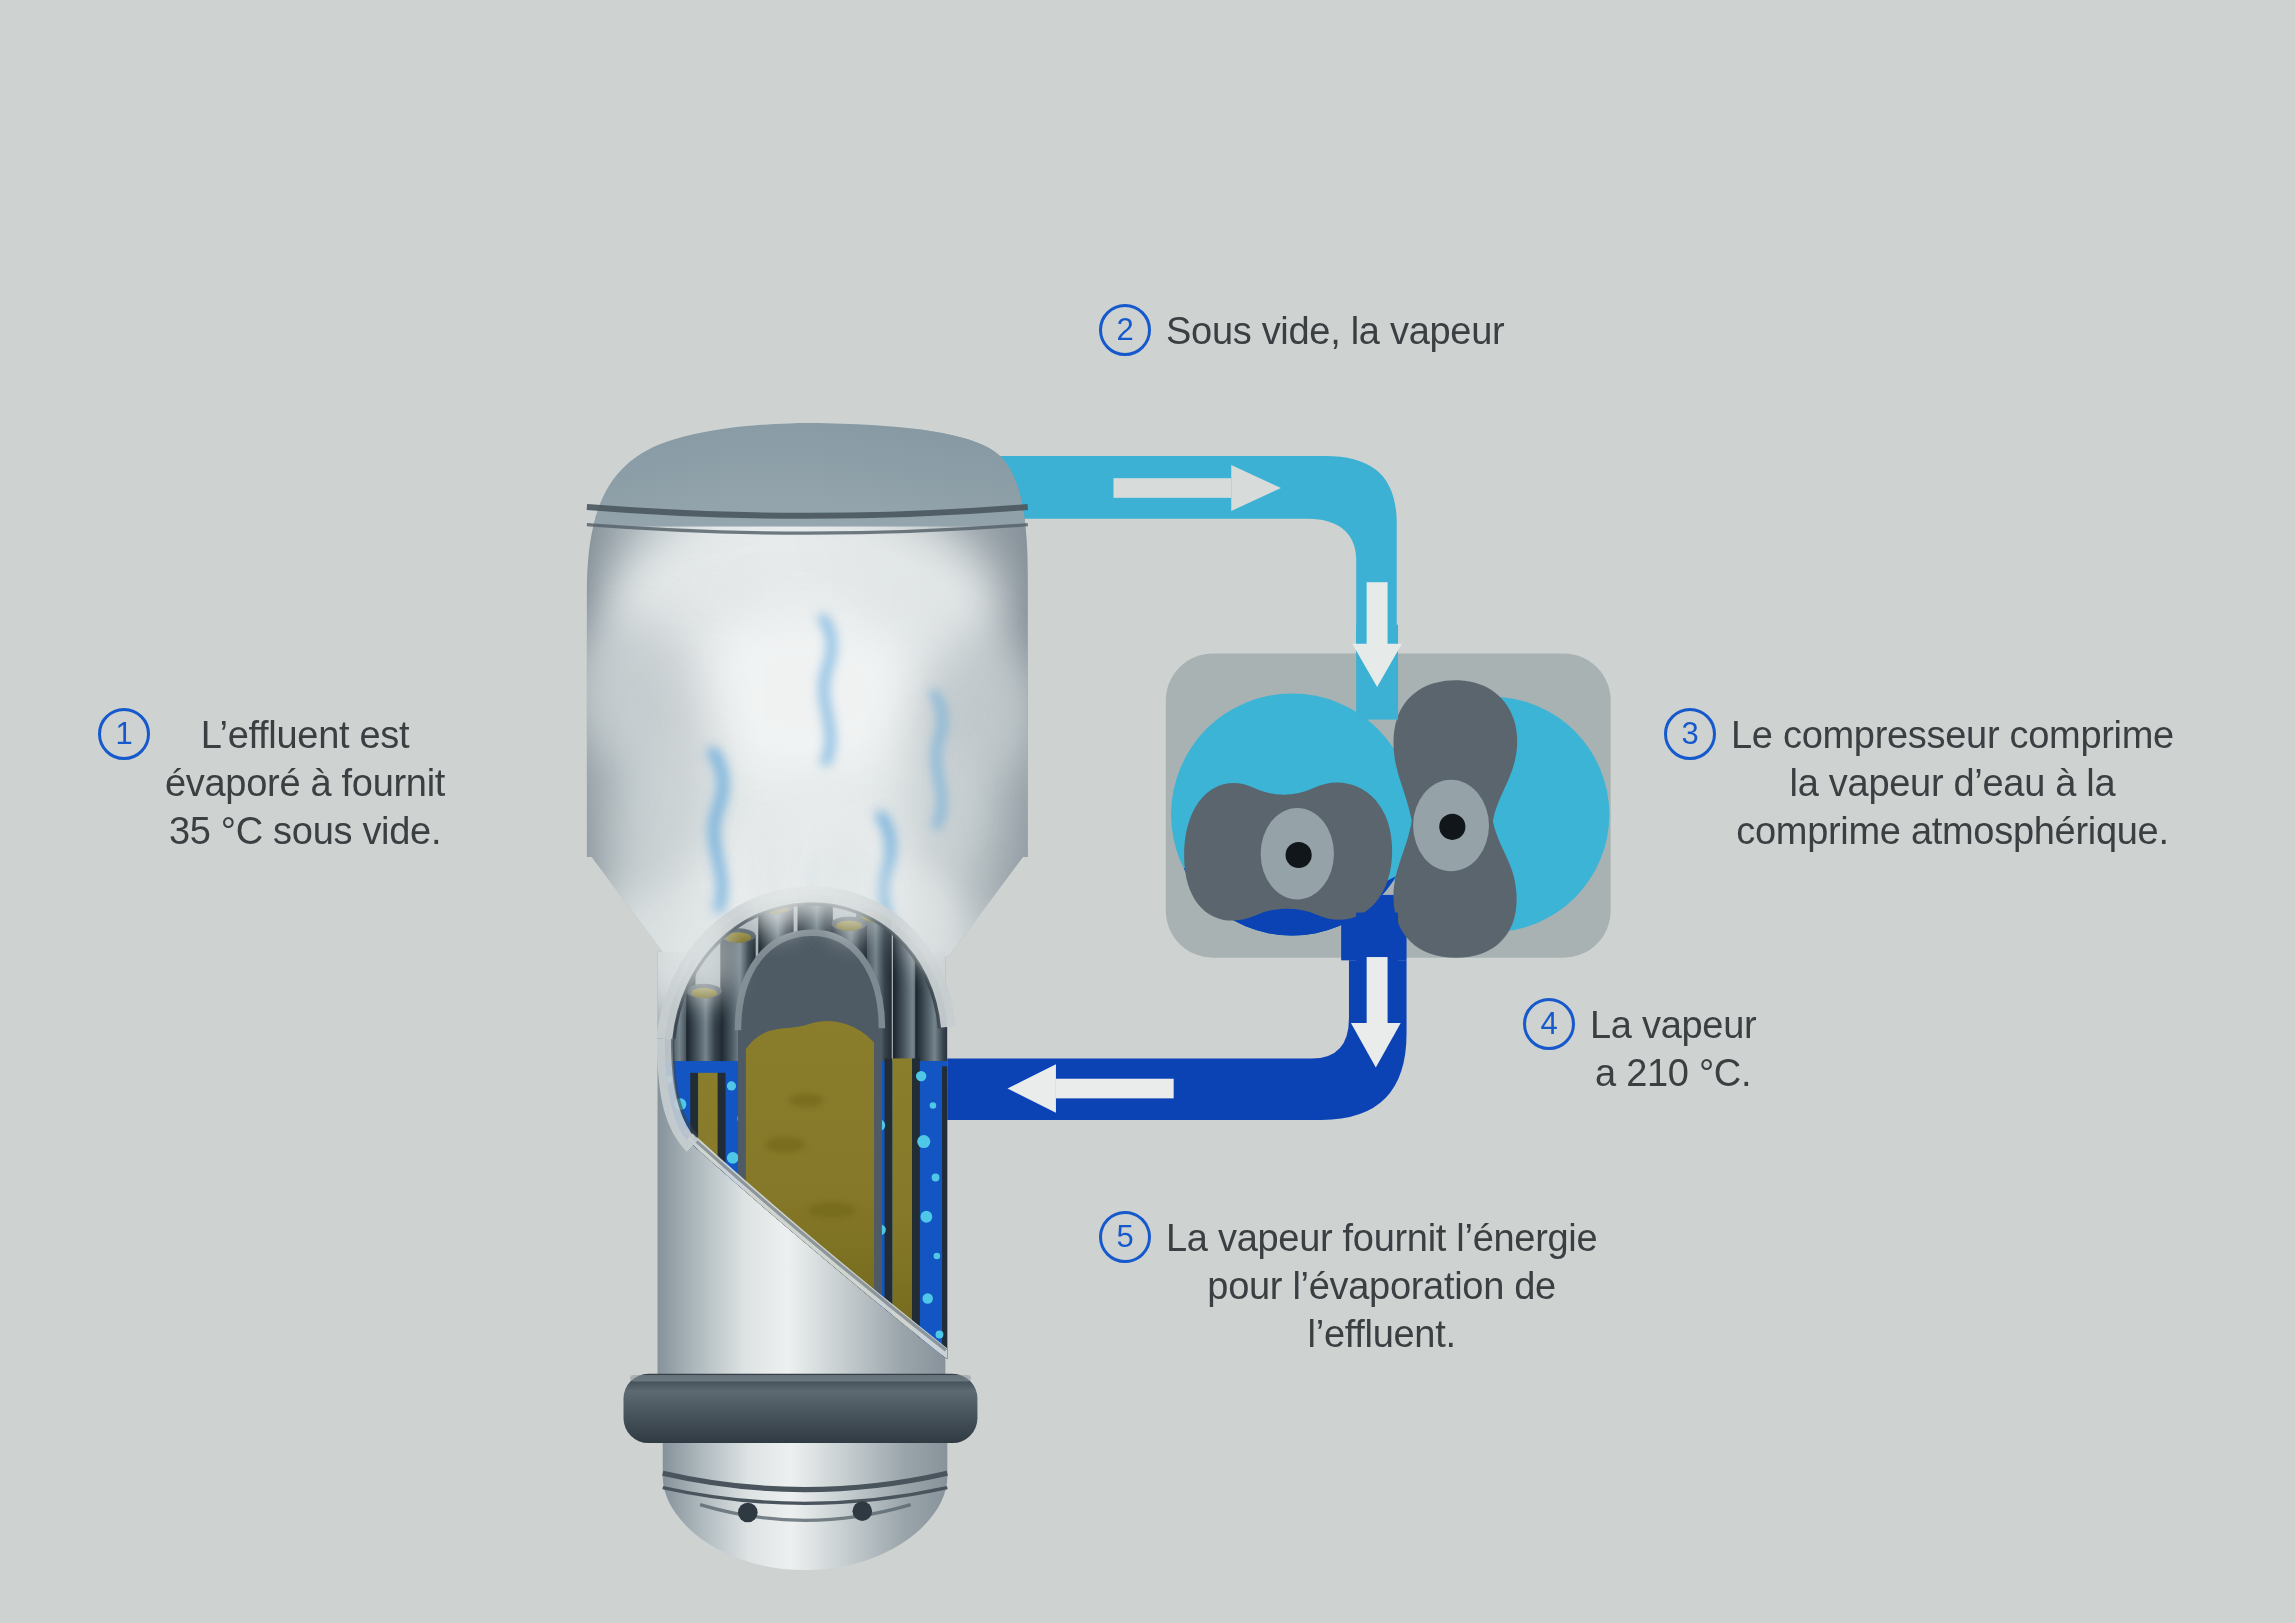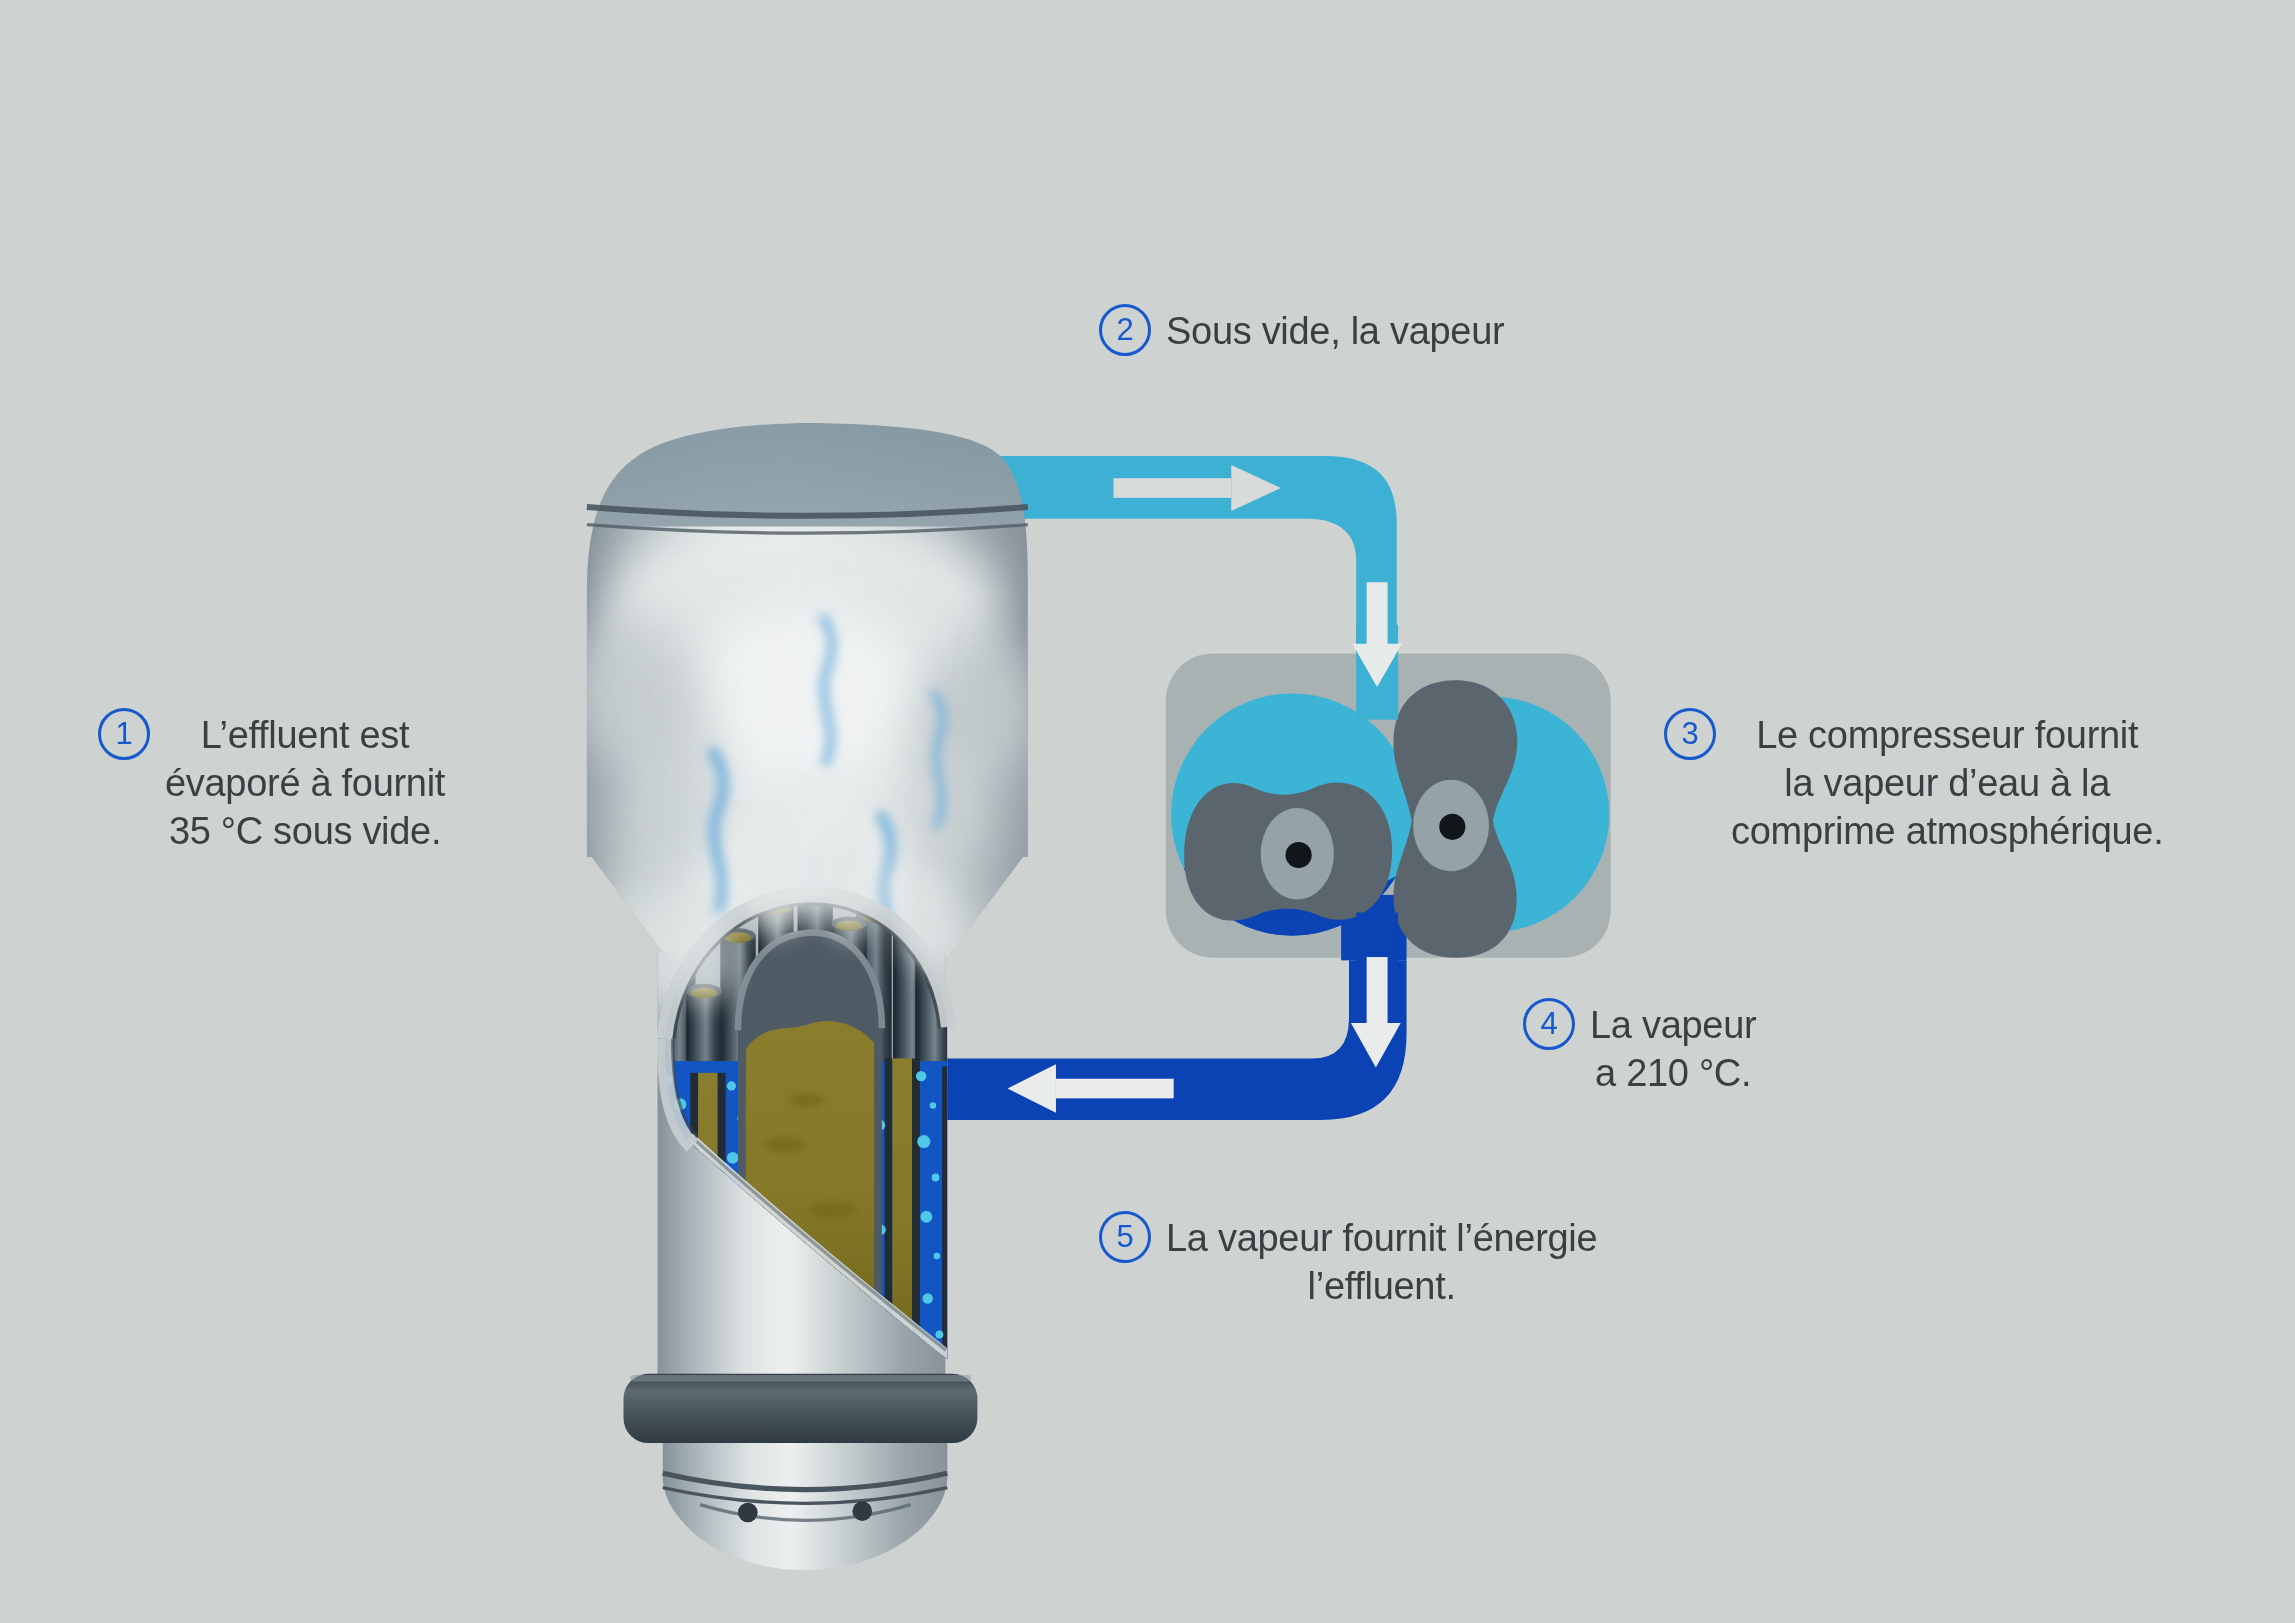--- a/index.html
+++ b/index.html
@@ -303,31 +303,32 @@
   <span class="line">35 °C sous vide.</span>
 </div>
 
 <div class="annotation" style="left:1166px; top:307px;">
   <span class="num">2</span>
   <span class="line">Sous vide, la vapeur</span>
 </div>
 
 <div class="annotation" style="left:1731px; top:711px;">
   <span class="num">3</span>
-  <span class="line">Le compresseur fournit</span>
+  <span class="line">Le compresseur comprime</span>
   <span class="line">la vapeur d’eau à la</span>
   <span class="line">comprime atmosphérique.</span>
 </div>
 
 <div class="annotation" style="left:1590px; top:1001px;">
   <span class="num">4</span>
   <span class="line">La vapeur</span>
   <span class="line">a 210 °C.</span>
 </div>
 
 <div class="annotation" style="left:1166px; top:1214px;">
   <span class="num">5</span>
   <span class="line">La vapeur fournit l’énergie</span>
+  <span class="line">pour l’évaporation de</span>
   <span class="line">l’effluent.</span>
 </div>
 
 </div>
 
 
 </body></html>

